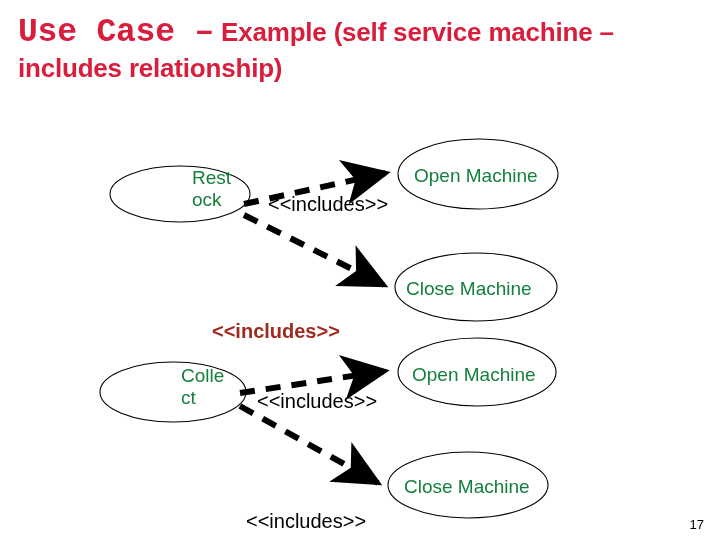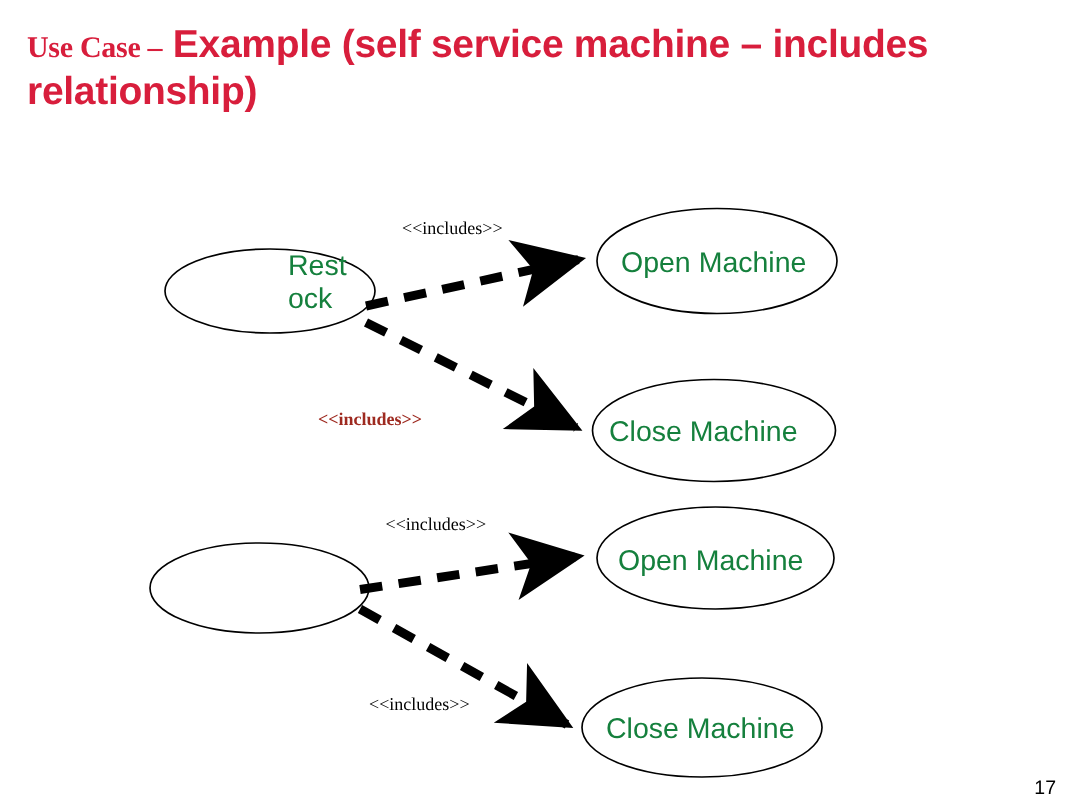--- a/index.html
+++ b/index.html
@@ -20,23 +20,23 @@
   #title-block {
     position: absolute;
     left: 18px;
     top: 14px;
     width: 684px;
     color: #D81E3C;
     line-height: 1.18;
     letter-spacing: -0.2px;
   }
   #title-block .t-strong {
-    font-family: Liberation Serif, serif;
+    font-family: Liberation Mono, monospace;
     font-weight: bold;
-    font-size: 20px;
+    font-size: 33px;
   }
   #title-block .t-rest {
     font-family: "Liberation Sans", sans-serif;
     font-weight: bold;
     font-size: 26px;
   }
 
   
   #diagram {
     position: absolute;
@@ -72,24 +72,25 @@
   .node-label.truncated {
     width: 58px;
     white-space: normal;
     word-break: break-all;
     text-align: left;
   }
 
   
   .stereotype {
     position: absolute;
-    font-family: Liberation Serif, serif;
-    font-size: 12px;
+    font-family: Liberation Sans, sans-serif;
+    font-size: 20px;
     color: #000000;
     white-space: nowrap;
+    margin-top: 48px;
   }
   .stereotype.is-red {
     color: #9E2A20;
     font-weight: bold;
   }
 
   
   #page-number {
     position: absolute;
     right: 16px;
@@ -133,20 +134,24 @@
 
   <div class="node-label truncated" style="left:192px; top:167px;">
     <span>Rest</span><br>
     <span>ock</span>
   </div>
 
   <div class="node-label" style="left:414px; top:165px;">Open Machine</div>
 
   <div class="node-label" style="left:406px; top:278px;">Close Machine</div>
 
+  <div class="node-label truncated" style="left:181px; top:365px;">
+    <span>Colle</span><br>
+    <span>ct</span>
+  </div>
 
   <div class="node-label" style="left:412px; top:364px;">Open Machine</div>
 
   <div class="node-label" style="left:404px; top:476px;">Close Machine</div>
 
   <div class="stereotype" style="left:268px; top:145px;">&lt;&lt;includes&gt;&gt;</div>
 
   <div class="stereotype is-red" style="left:212px; top:272px;">&lt;&lt;includes&gt;&gt;</div>
 
   <div class="stereotype" style="left:257px; top:342px;">&lt;&lt;includes&gt;&gt;</div>

